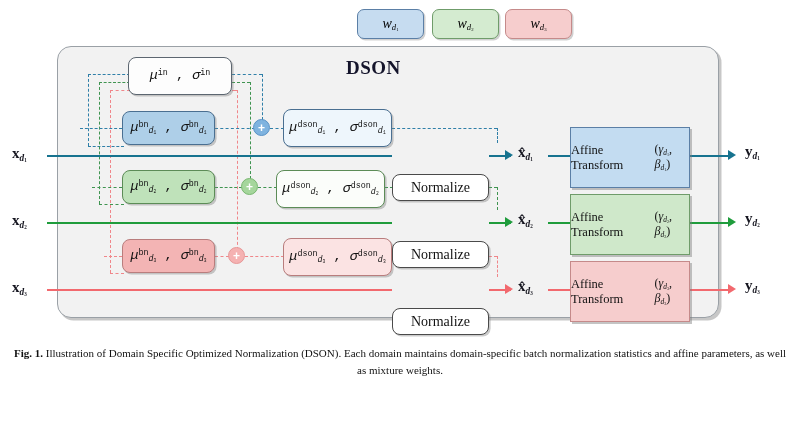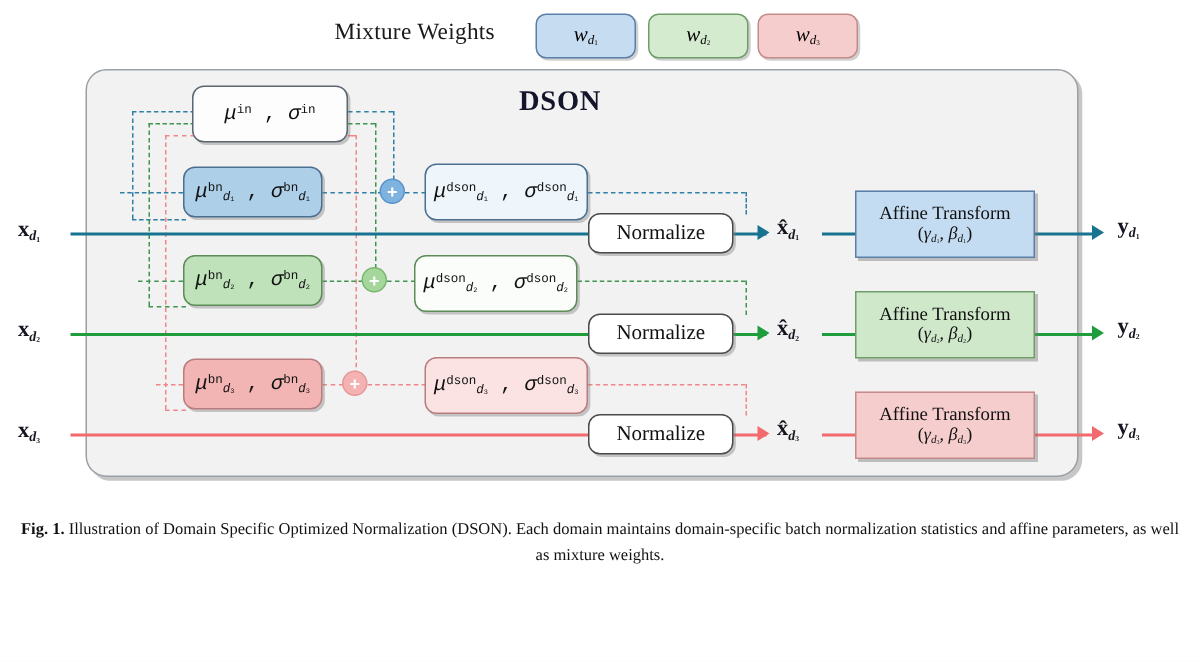--- a/index.html
+++ b/index.html
@@ -62,29 +62,30 @@
   #ds-1 { left: 283px; top: 109px; width: 109px; height: 38px; background: #eef6fc; border-color: #4a6f91; }
   #ds-2 { left: 276px; top: 170px; width: 109px; height: 38px; background: #fbfdfa; border-color: #5c8c57; }
   #ds-3 { left: 283px; top: 238px; width: 109px; height: 38px; background: #fbe3e3; border-color: #b97d7d; }
 
   .normbox {
     position: absolute; width: 97px; height: 27px;
     border-radius: 8px; border: 1.2px solid #4a4a4a; background: #ffffff;
     display: flex; align-items: center; justify-content: center;
     font-size: 14px; color: #111; box-sizing: border-box;
     box-shadow: 1.6px 1.6px 0 rgba(125,125,125,.4);
+    margin-top: 32px;
   }
   #norm-1 { left: 392px; top: 142px; }
   #norm-2 { left: 392px; top: 209px; }
   #norm-3 { left: 392px; top: 276px; }
 
   .affine {
-    position: absolute; left: 570px; width: 120px; height: 45px;
+    position: absolute; left: 570px; width: 120px; height: 61px;
     border: 1.3px solid #555; box-sizing: border-box;
-    display: flex; flex-direction: column; align-items: center; justify-content: center;
+    display: flex; flex-direction: row; align-items: center; justify-content: center;
     box-shadow: 2px 2px 0 rgba(125,125,125,.45);
     line-height: 1.15;
   }
   #aff-1 { top: 127px; background: #c3dcf1; border-color: #5b7fa6; }
   #aff-2 { top: 194px; background: #cfe8ca; border-color: #6f9c6a; }
   #aff-3 { top: 261px; background: #f6cdcd; border-color: #c58a8a; }
   .aff-l1 { font-size: 12.5px; color: #111; }
   .aff-l2 { font-size: 12px; color: #111; }
 
   
@@ -140,21 +141,20 @@
   .mi { font-style: italic; }
   sub { font-size: .62em; vertical-align: -.28em; }
   sup { font-size: .62em; vertical-align: .5em; }
   .subsub { font-size: .55em; vertical-align: -.2em; }
 </style>
 </head>
 <body>
 
 <div id="root">
 
-  <div class="legend-label">Mixture Weights</div>
 
   <div class="wbox" id="wbox-1">
     <span><span class="mi">w</span><sub><span class="mi">d</span><span class="subsub">1</span></sub></span>
   </div>
   <div class="wbox" id="wbox-2">
     <span><span class="mi">w</span><sub><span class="mi">d</span><span class="subsub">2</span></sub></span>
   </div>
   <div class="wbox" id="wbox-3">
     <span><span class="mi">w</span><sub><span class="mi">d</span><span class="subsub">3</span></sub></span>
   </div>

